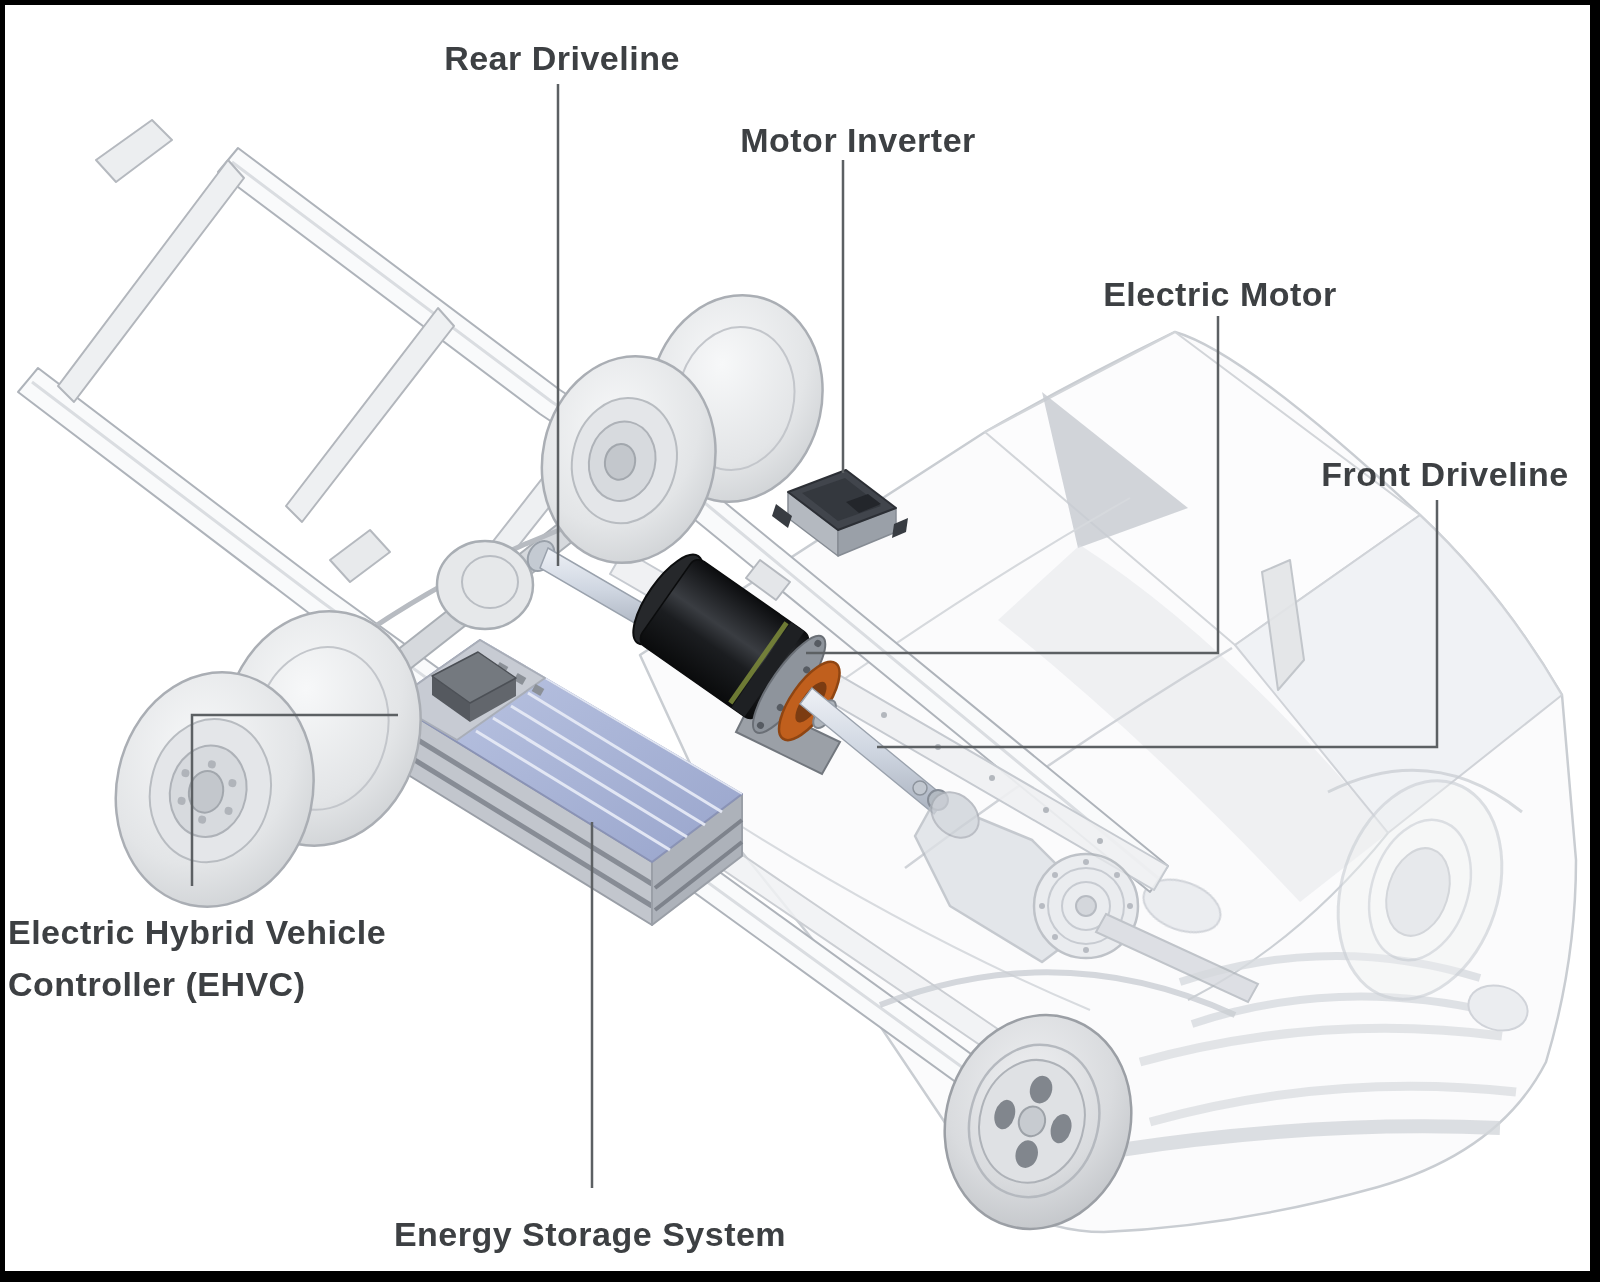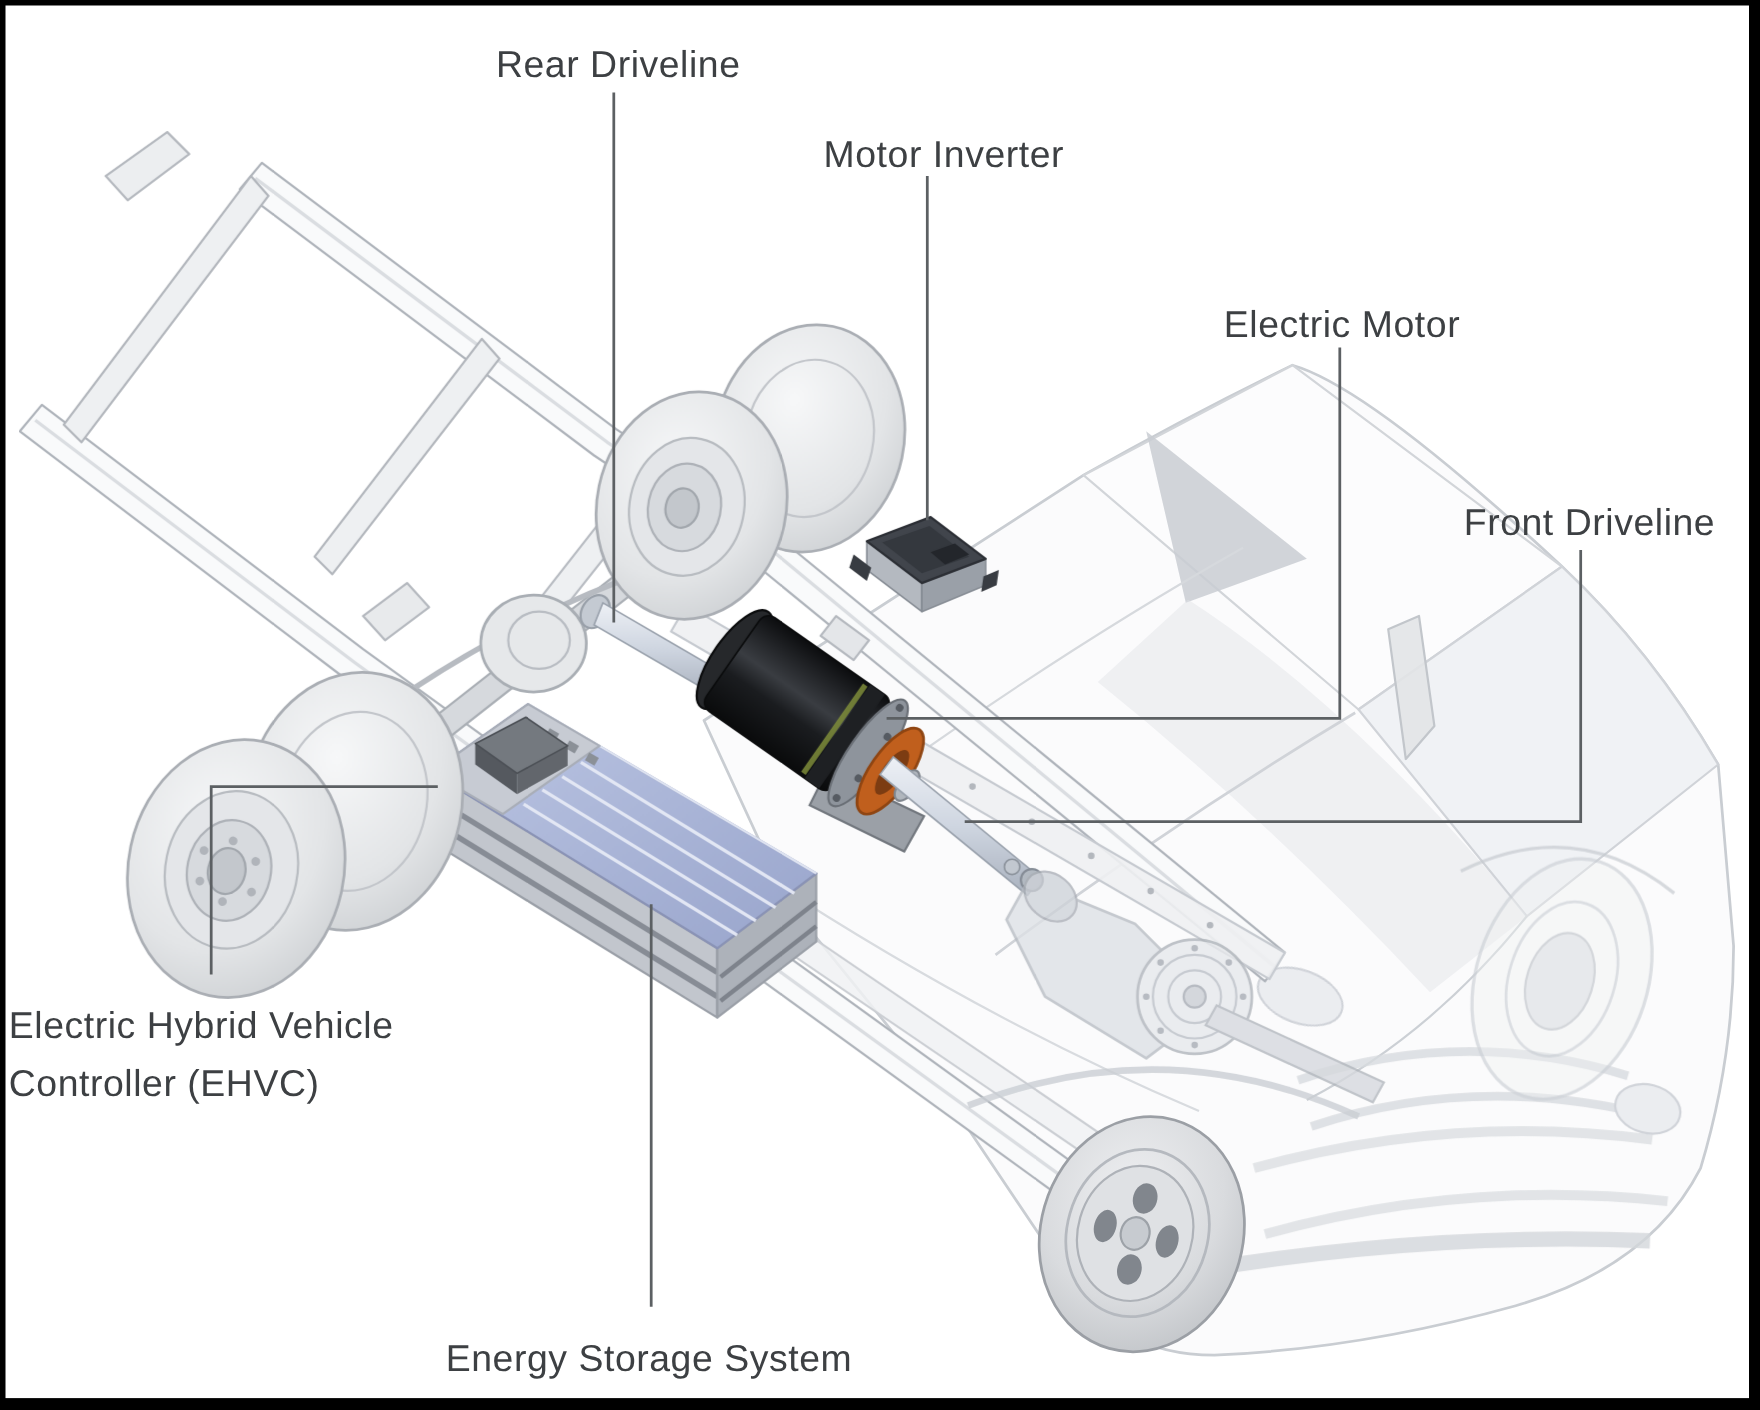--- a/index.html
+++ b/index.html
@@ -1,16 +1,16 @@
 <!DOCTYPE html>
 <html><head>
 <meta charset="utf-8">
 <style>
   html,body{margin:0;padding:0;background:#ffffff;}
-  .canvas{position:relative;width:1600px;height:1282px;background:#fca5a5;overflow:hidden;}
+  .canvas{position:relative;width:1600px;height:1282px;background:#fca5a5;overflow:hidden;font-weight:bold;}
   svg{display:block;}
   text{font-family:"Liberation Sans","DejaVu Sans",sans-serif;}
   .lbl{font-size:34px;fill:#3d4043;letter-spacing:.5px;}
   .leader{fill:none;stroke:#5c6063;stroke-width:2.5;}
 </style>
 </head>
 <body>
 
 <div class="canvas">
 <svg width="1600" height="1282" viewBox="0 0 1600 1282">

